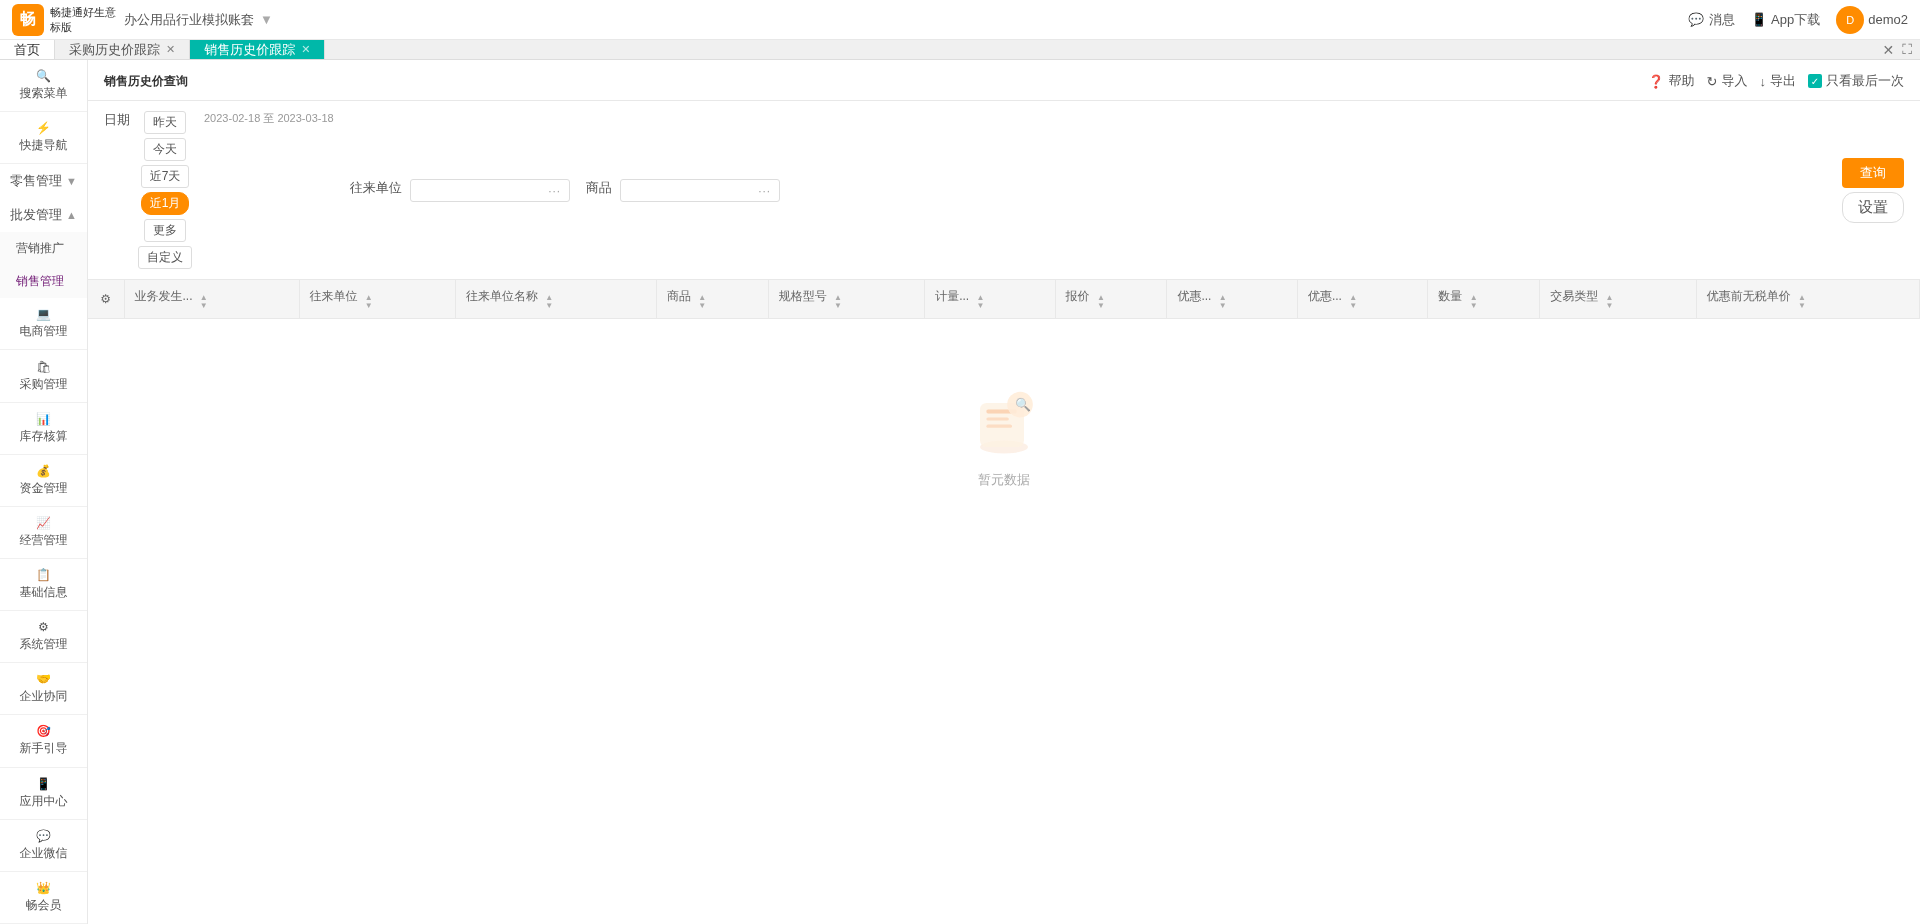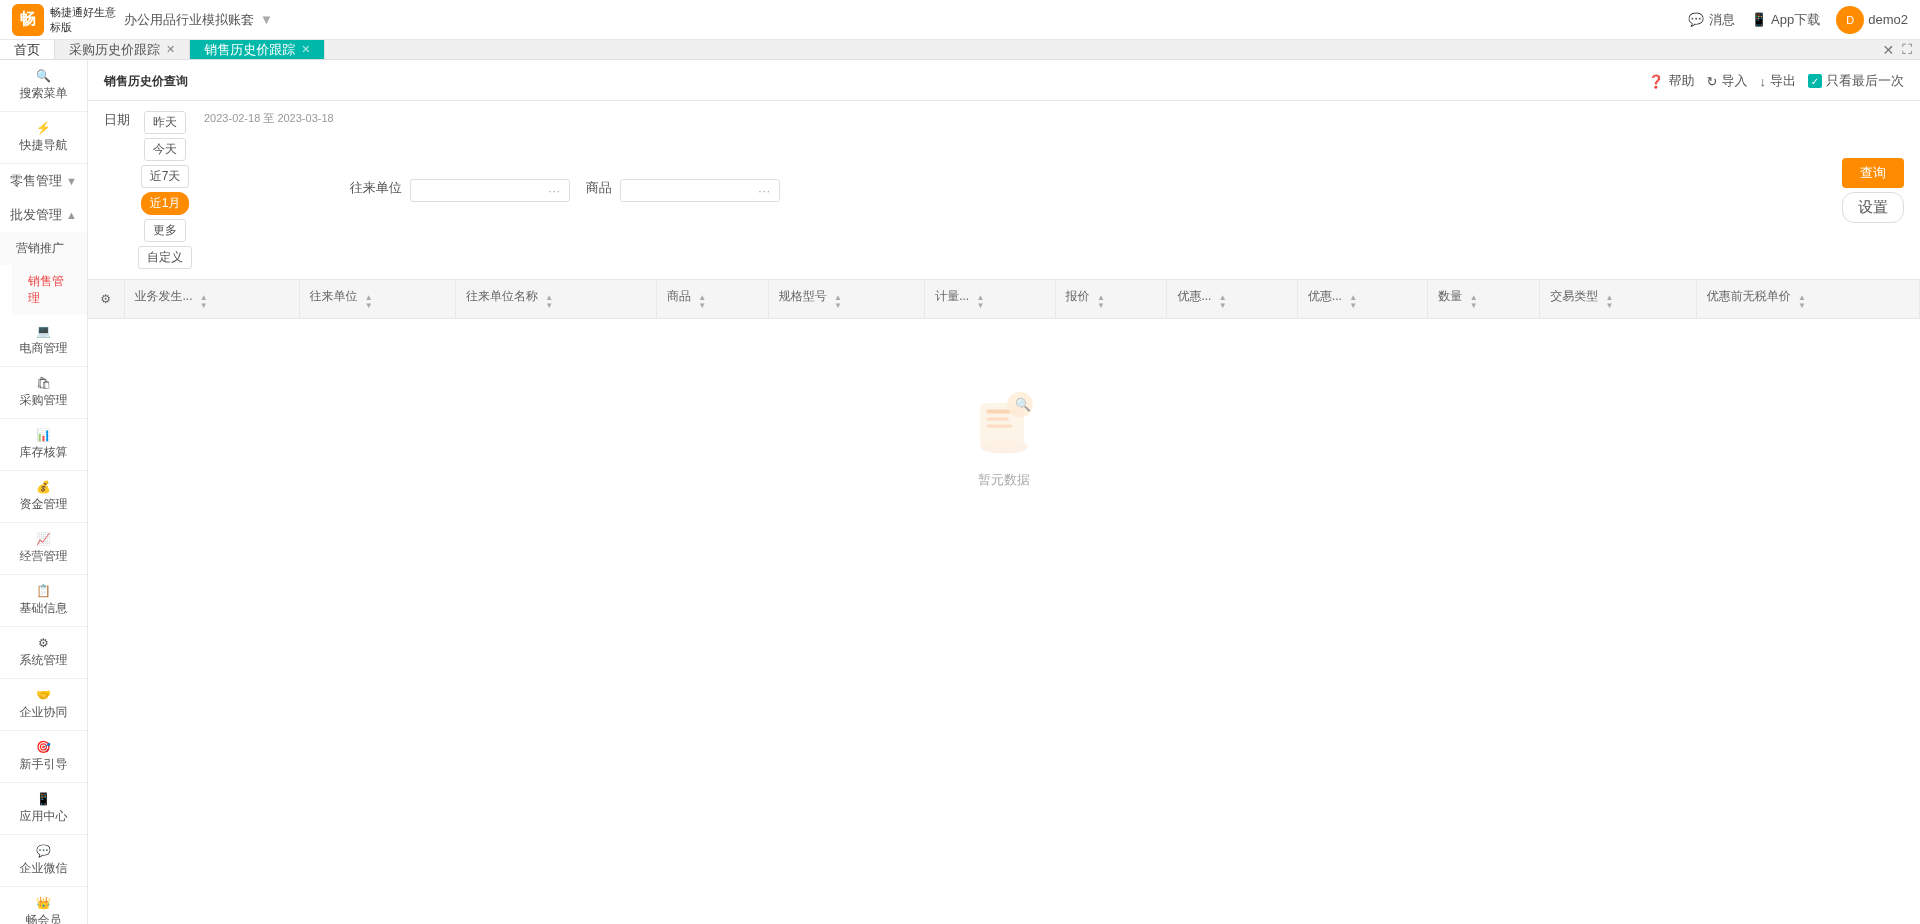--- a/index.html
+++ b/index.html
@@ -159,21 +159,21 @@
       color: #555;
       font-size: 13px;
     }
     .sidebar-sub-item {
       padding: 8px 16px;
       cursor: pointer;
       color: #555;
       font-size: 12px;
       background: #fafafa;
     }
-    .sidebar-sub-item.active { color: #ef4444; margin-left: 12px; }
+    .sidebar-sub-item.active { color: #701a75; }
 
     
     .content {
       flex: 1;
       display: flex;
       flex-direction: column;
       overflow: hidden;
       background: #f5f5f5;
     }
     .page-header {

